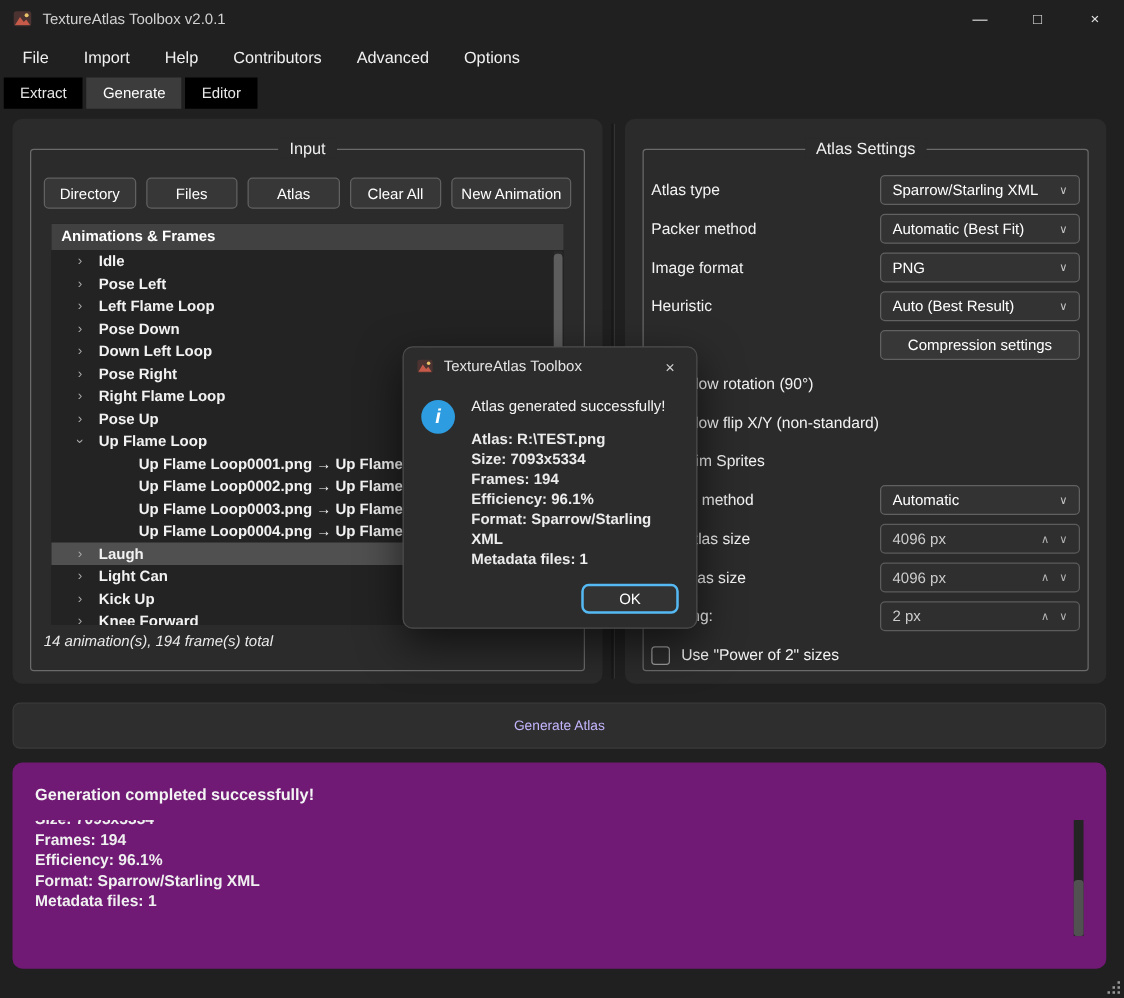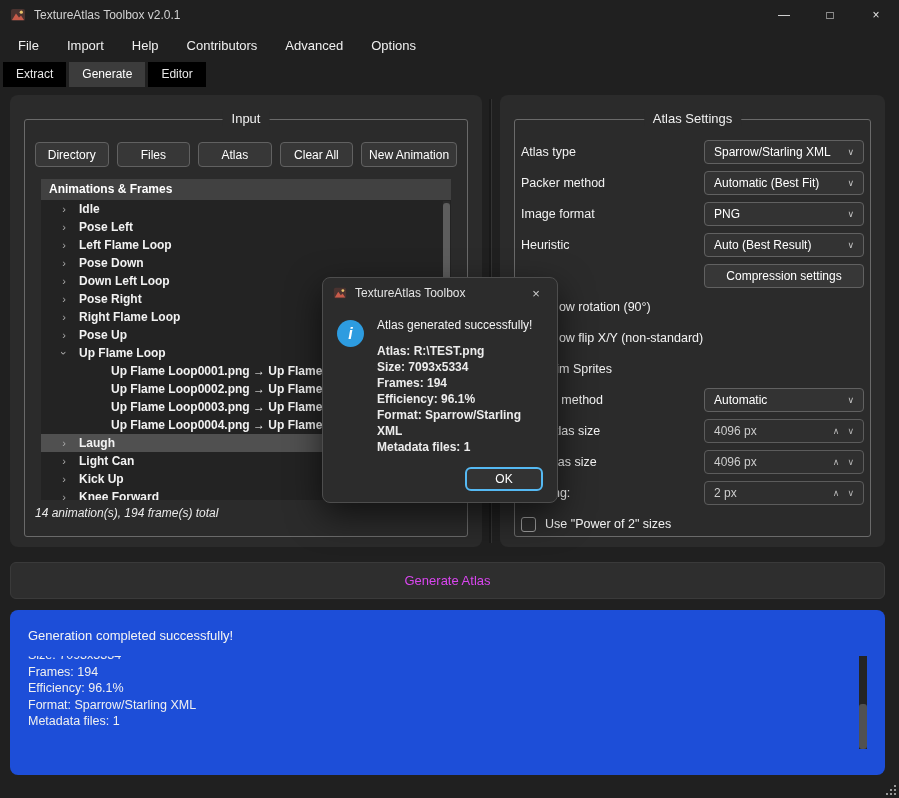--- a/index.html
+++ b/index.html
@@ -57,24 +57,24 @@
   .control { margin-left:auto; width:160px; height:24px; flex:none; }
   .select { background:#333; border:1px solid #616161; border-radius:4px; display:flex; align-items:center; padding:0 9px; font-size:12px; color:#fff; }
   .select .val { flex:1; white-space:nowrap; overflow:hidden; }
   .select .dd { color:#c6c6c6; font-size:9px; margin-left:4px; }
   .spinner { background:#2f2f2f; border:1px solid #5c5c5c; border-radius:4px; display:flex; align-items:center; padding:0 9px; font-size:12px; color:#cdcdcd; }
   .spin-btns { margin-left:auto; display:flex; gap:8px; color:#b5b5b5; font-size:9px; }
   .checkbox { width:15px; height:15px; border:1px solid #9b9b9b; border-radius:3px; background:transparent; margin-right:9px; flex:none; }
   .settings-btn { background:#373737; border:1px solid #616161; border-radius:4px; color:#fff; font-size:12px; display:flex; align-items:center; justify-content:center; }
 
   
-  .generate-btn { position:absolute; left:10px; top:562px; width:875px; height:37px; background:#2e2e2e; border:1px solid #3a3a3a; border-radius:6px; display:flex; align-items:center; justify-content:center; font-size:13px; color:#d946ef; }
-
-  
-  .log-panel { position:absolute; left:10px; top:610px; width:875px; height:165px; background:#1d4ed8; border-radius:8px; padding:18px; }
+  .generate-btn { position:absolute; left:10px; top:562px; width:875px; height:37px; background:#2e2e2e; border:1px solid #3a3a3a; border-radius:6px; display:flex; align-items:center; justify-content:center; font-size:11px; color:#c4b5fd; }
+
+  
+  .log-panel { position:absolute; left:10px; top:610px; width:875px; height:165px; background:#701a75; border-radius:8px; padding:18px;font-weight:bold; }
   .log-status { font-size:13px; color:#f4f4f4; }
   .log-box { position:relative; margin-top:13px; height:93px; overflow:hidden; padding-right:18px; }
   .log-lines { margin-top:-9px; font-size:12.5px; line-height:16.5px; color:#f0f0f0; }
   .log-scroll { position:absolute; right:0; top:0; bottom:0; width:8px; background:#242424; }
   .log-scroll .thumb { position:absolute; left:0; right:0; bottom:0; height:48%; background:#515151; border-radius:3px; }
 
   
   .dialog { position:absolute; left:322px; top:277px; width:236px; height:226px; background:#2c2c2c; border:1px solid #4d4d4d; border-radius:8px; box-shadow:0 12px 34px rgba(0,0,0,0.6); z-index:20; }
   .dialog-titlebar { height:30px; display:flex; align-items:center; padding:0 10px; }
   .dialog-title { font-size:12px; color:#e4e4e4; margin-left:8px; }

